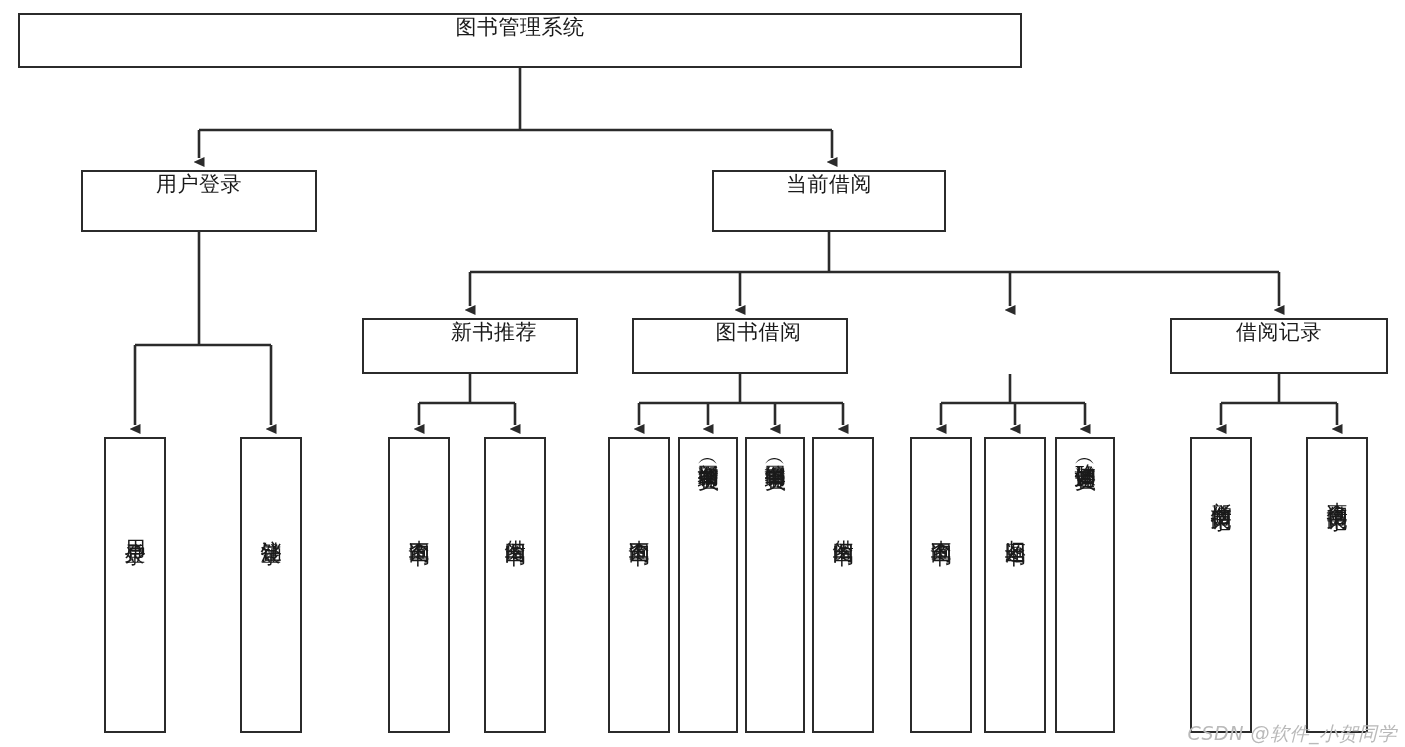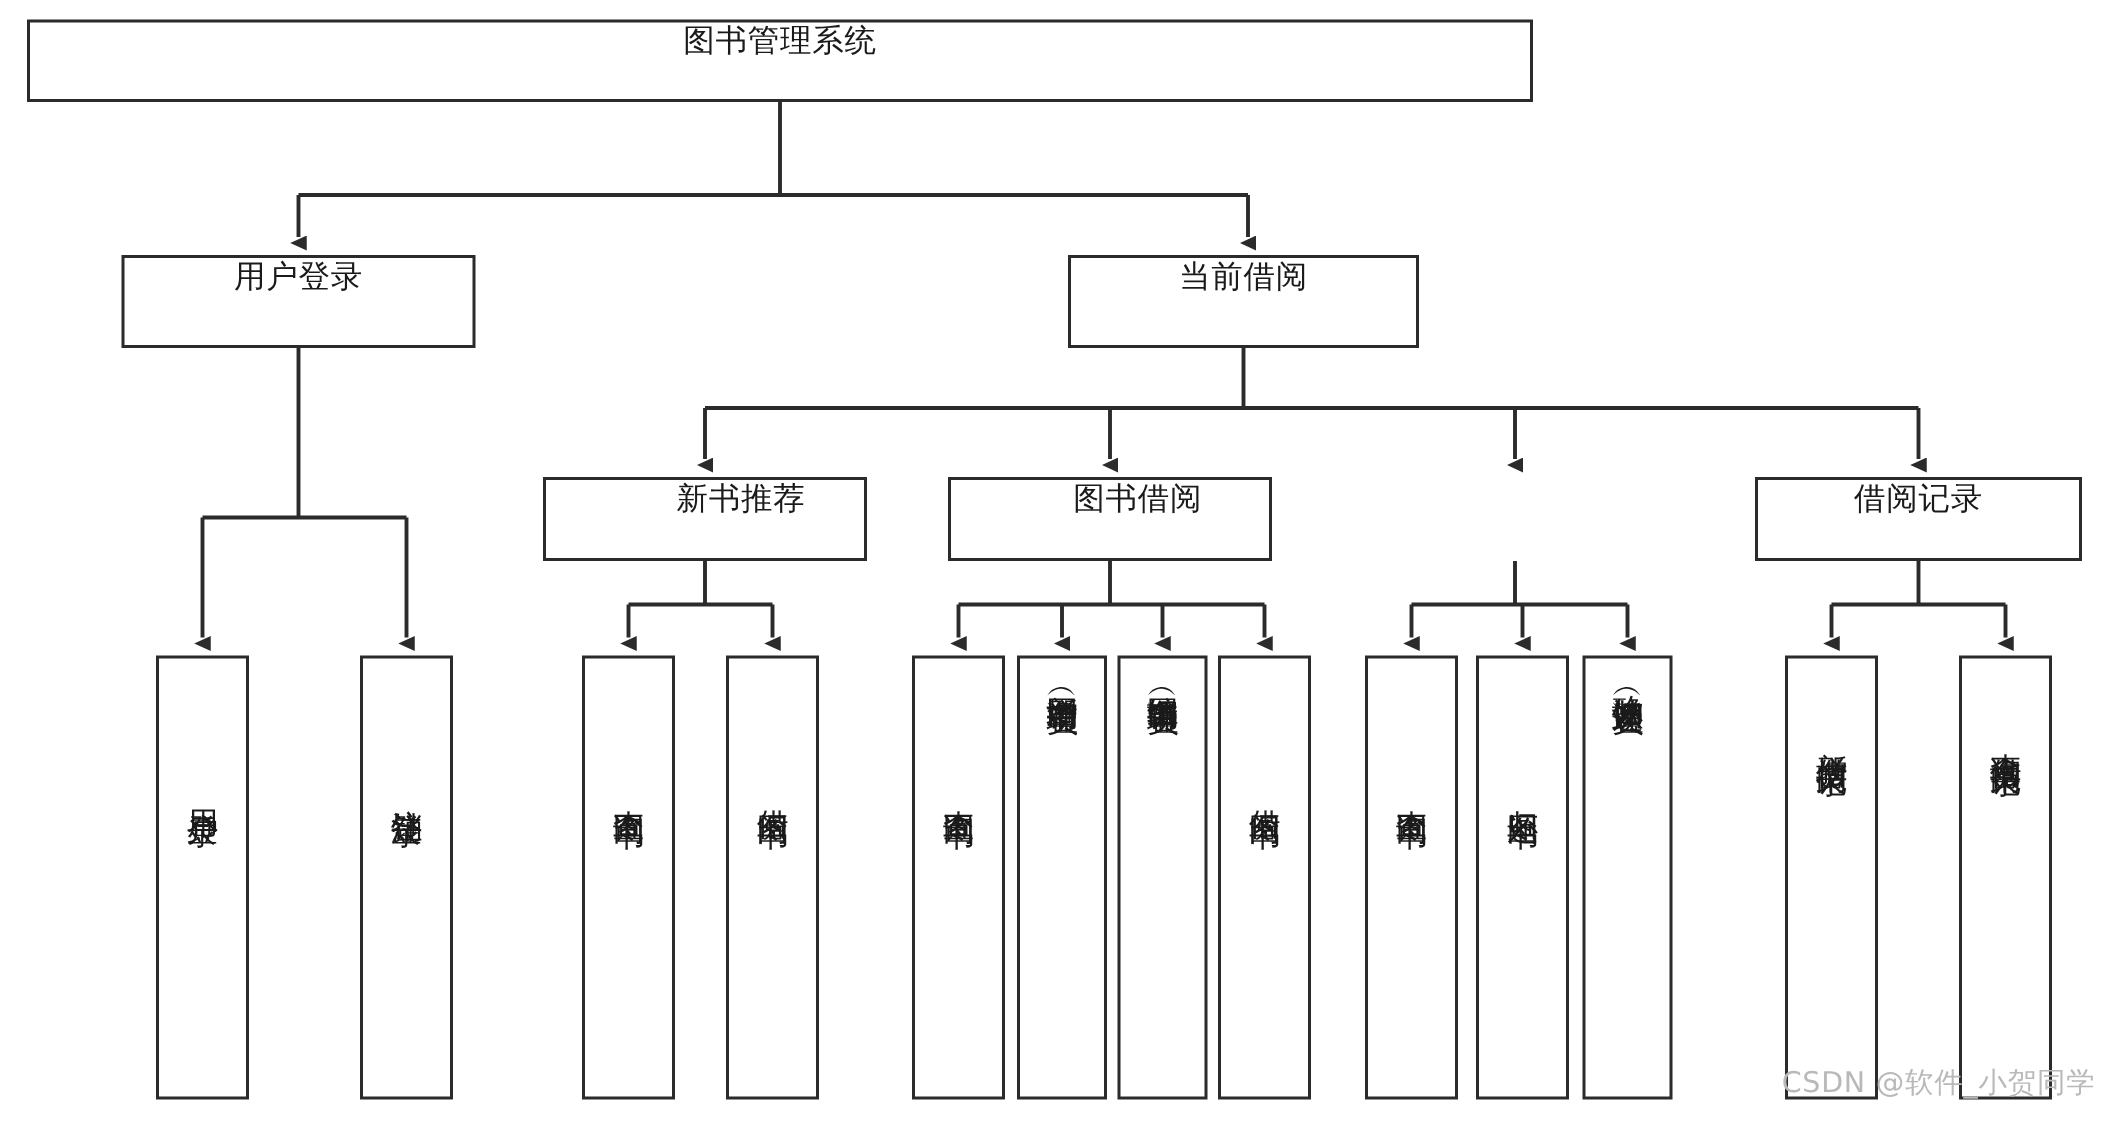--- a/index.html
+++ b/index.html
@@ -62,26 +62,27 @@
   }
   .node.leaf.midsm .label {
     margin-top: 40px;
   }
   .node.leaf.top .label {
     margin-top: 2px;
   }
   #watermark {
     position: absolute;
     right: 8px;
-    bottom: 12px;
+    bottom: 0;
     font-size: 19px;
     color: #b9b9b9;
     letter-spacing: 0.5px;
     white-space: nowrap;
     font-family: "DejaVu Sans", "Liberation Sans", sans-serif;
+    font-style: italic;
   }
 </style>
 </head>
 <body>
 
 <div id="canvas">
 
   <svg id="edges" viewBox="0 0 1405 747" xmlns="http://www.w3.org/2000/svg">
     <defs>
       <marker id="arrow" markerWidth="10" markerHeight="11" refX="1" refY="5.5" orient="auto" markerUnits="userSpaceOnUse">

